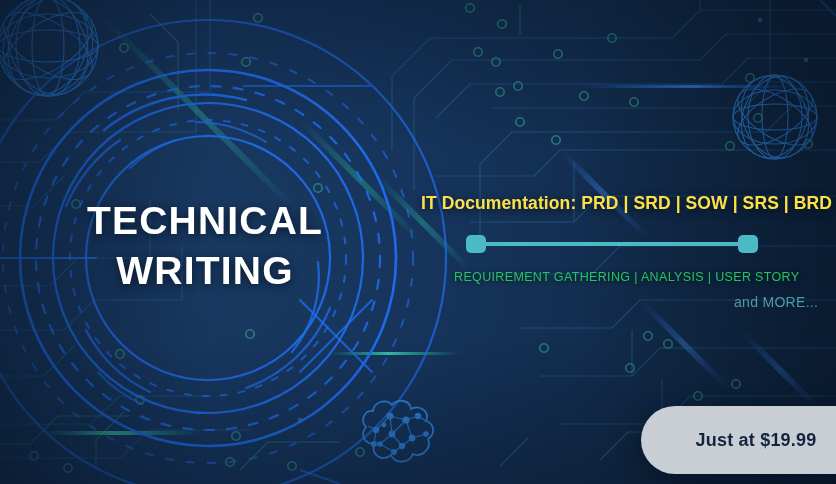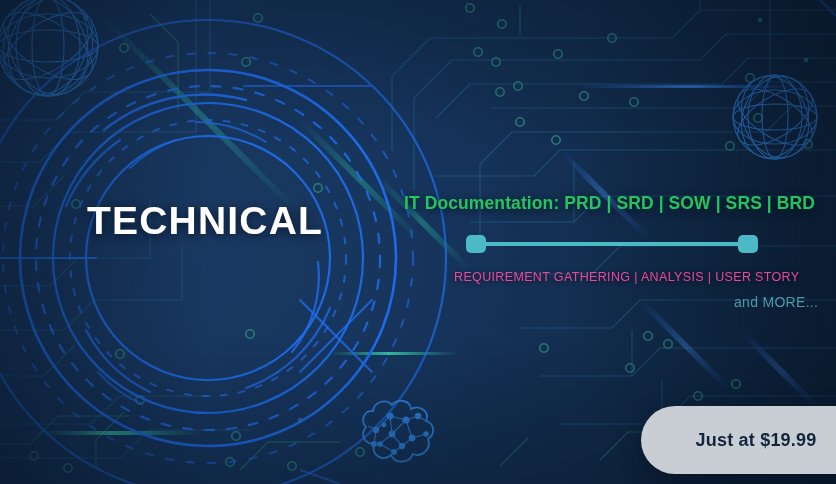--- a/index.html
+++ b/index.html
@@ -40,45 +40,46 @@
     letter-spacing:1.2px;
     line-height:50px;
     text-shadow:0 2px 10px rgba(4,14,28,.75);
   }
 
   .right-block{
     position:absolute;left:404px;top:193px;width:420px;
     z-index:8;
   }
   .headline{
-    color:#22c55e;
+    color:#fde047;
     font-size:17.5px;
     font-weight:bold;
     letter-spacing:.1px;
     white-space:nowrap;
     text-shadow:0 2px 8px rgba(4,14,28,.8);
+    margin-left:17px;
   }
   .slider{
     position:relative;
     margin:21px 0 0 62px;
     width:292px;height:18px;
   }
   .slider-track{
     position:absolute;left:10px;right:10px;top:7px;height:4px;
     background:#4bbac4;border-radius:2px;
   }
   .slider-knob{
     position:absolute;top:0;width:20px;height:18px;
     background:#4bbac4;border-radius:5px;
   }
   .slider-knob.left{left:0;}
   .slider-knob.right{right:0;}
   .subline{
     margin:17px 0 0 50px;
-    color:#ec4899;
+    color:#22c55e;
     font-size:12.5px;
     letter-spacing:.35px;
     white-space:nowrap;
     text-shadow:0 1px 5px rgba(4,14,28,.7);
   }
   .more{
     margin:10px 0 0 330px;
     color:#4f9aa8;
     font-size:14px;
     letter-spacing:.3px;
@@ -342,20 +343,21 @@
             <circle cx="22" cy="25" r="2.4"></circle>
         </g>
       </g>
     </svg>
   </div>
 
   <div class="bg-vign"></div>
 
   <div class="title-wrap">
     <span class="title-line">TECHNICAL</span>
+    <span class="title-line">WRITING</span>
   </div>
 
   <div class="right-block">
     <div class="headline">IT Documentation: PRD | SRD | SOW | SRS | BRD</div>
 
     <div class="slider">
       <div class="slider-track"></div>
       <div class="slider-knob left"></div>
       <div class="slider-knob right"></div>
     </div>

